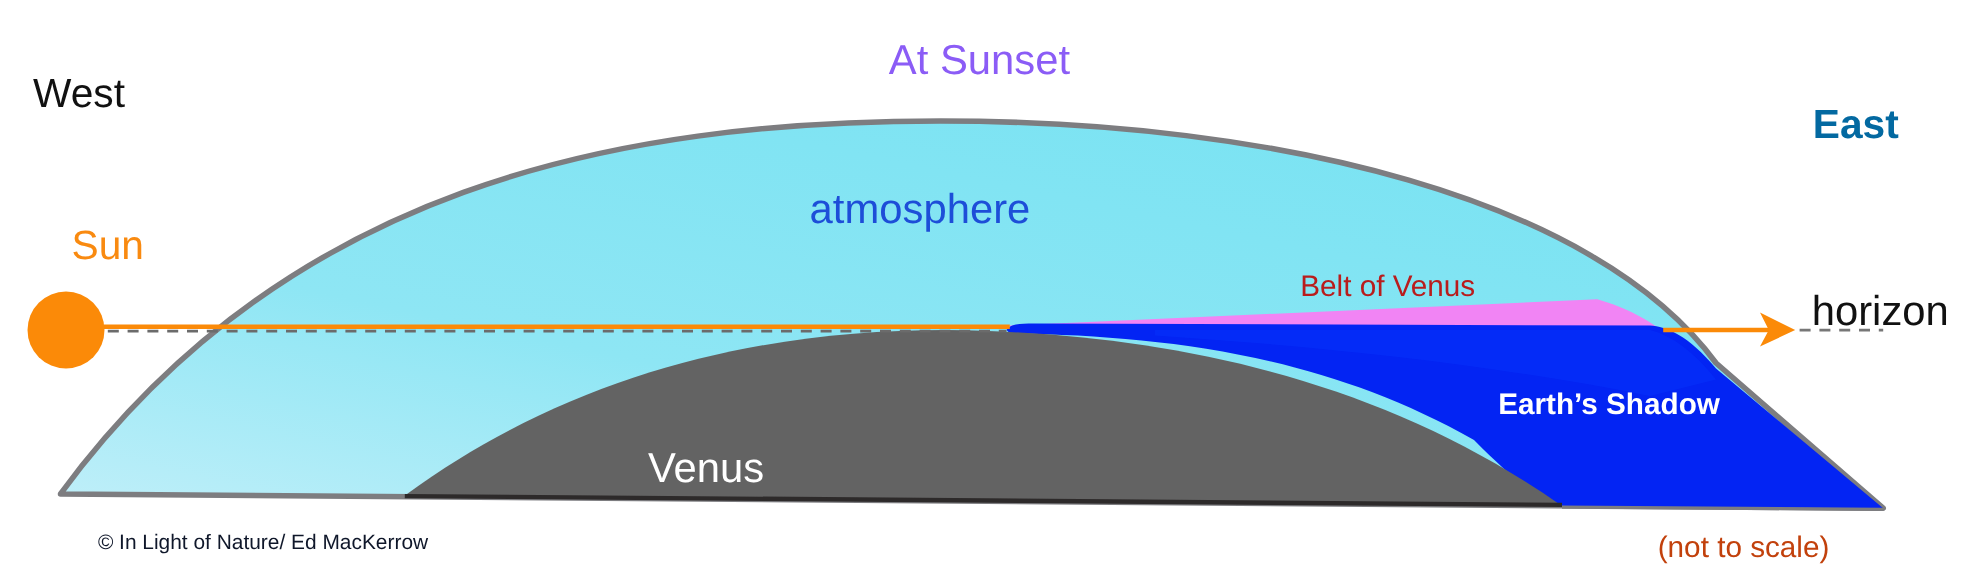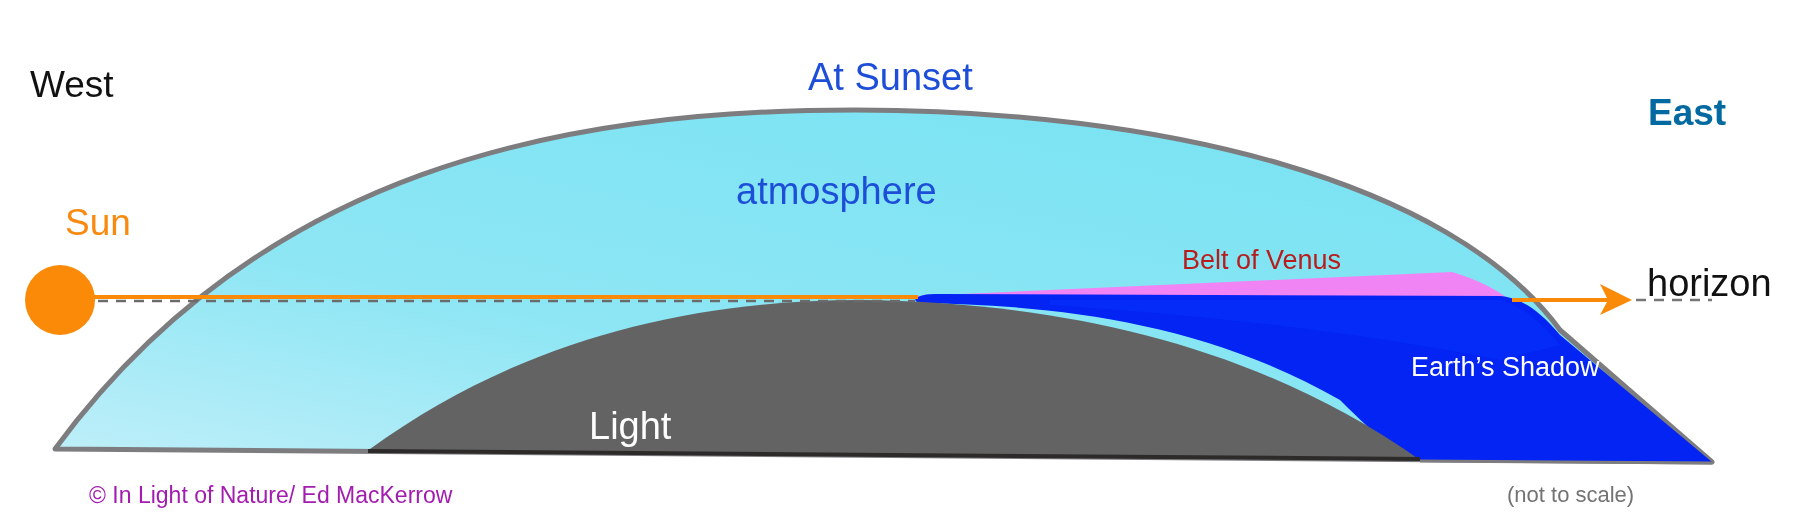--- a/index.html
+++ b/index.html
@@ -1,29 +1,29 @@
 <!DOCTYPE html>
 <html><head>
 <meta charset="utf-8">
 <style>
   html, body { margin: 0; padding: 0; background: #ffffff; }
   body { width: 1800px; height: 527px; position: relative; overflow: hidden; font-family: "Liberation Sans", "DejaVu Sans", sans-serif; }
   svg { position: absolute; left: 0; top: 0; }
   .lbl { position: absolute; white-space: nowrap; line-height: 1; }
-  .title { left: 808px; top: 36px; font-size: 38px; color: #1d4ed8; margin-top: 22px; }
+  .title { left: 808px; top: 36px; font-size: 38px; color: #8b5cf6; }
   .west { left: 30px; top: 66px; font-size: 37px; color: #111; text-align: right; }
   .east { left: 1648px; top: 94px; font-size: 37px; color: #0369a1; font-weight: bold; }
   .sun { left: 29px; top: 204px; font-size: 37px; color: #f98a10; margin-left: 36px; }
   .atmo { left: 736px; top: 172px; font-size: 38px; color: #1d4ed8; }
   .belt { left: 1182px; top: 247px; font-size: 27px; color: #b91c1c; }
   .horizon { left: 1647px; top: 264px; font-size: 38px; color: #111; }
-  .shadow { left: 1411px; top: 354px; font-size: 27px; color: #ffffff; }
+  .shadow { left: 1362px; top: 354px; font-size: 27px; color: #ffffff; font-weight: bold; }
   .earth { left: 589px; top: 407px; font-size: 38px; color: #ffffff; }
-  .credit { left: 89px; top: 484px; font-size: 23px; color: #a21caf; }
-  .scale { left: 1507px; top: 484px; font-size: 22px; color: #737373; }
+  .credit { left: 89px; top: 484px; font-size: 19px; color: #0f172a; }
+  .scale { left: 1507px; top: 484px; font-size: 27px; color: #c2410c; }
 </style>
 </head>
 <body>
 
 <svg width="1800" height="527" viewBox="0 0 1800 527">
   <defs>
     <linearGradient id="atmoGrad" x1="0" y1="1" x2="1" y2="0">
       <stop offset="0" stop-color="#c0eff9"></stop>
       <stop offset="0.35" stop-color="#8ee6f4"></stop>
       <stop offset="1" stop-color="#74e2f2"></stop>
@@ -52,15 +52,15 @@
 </svg>
 
 <div class="lbl title">At Sunset</div>
 <div class="lbl west">West</div>
 <div class="lbl east">East</div>
 <div class="lbl sun">Sun</div>
 <div class="lbl atmo">atmosphere</div>
 <div class="lbl belt">Belt of Venus</div>
 <div class="lbl horizon">horizon</div>
 <div class="lbl shadow">Earth’s Shadow</div>
-<div class="lbl earth">Light</div>
+<div class="lbl earth">Venus</div>
 <div class="lbl credit">© In Light of Nature/ Ed MacKerrow</div>
 <div class="lbl scale">(not to scale)</div>
 
 </body></html>

